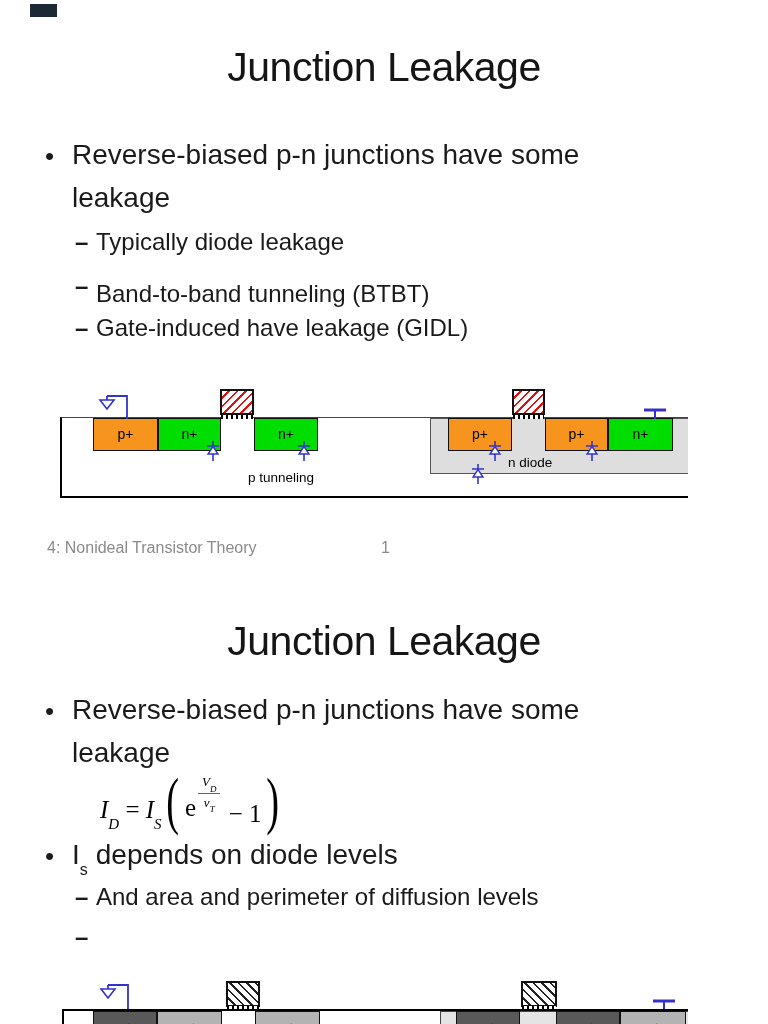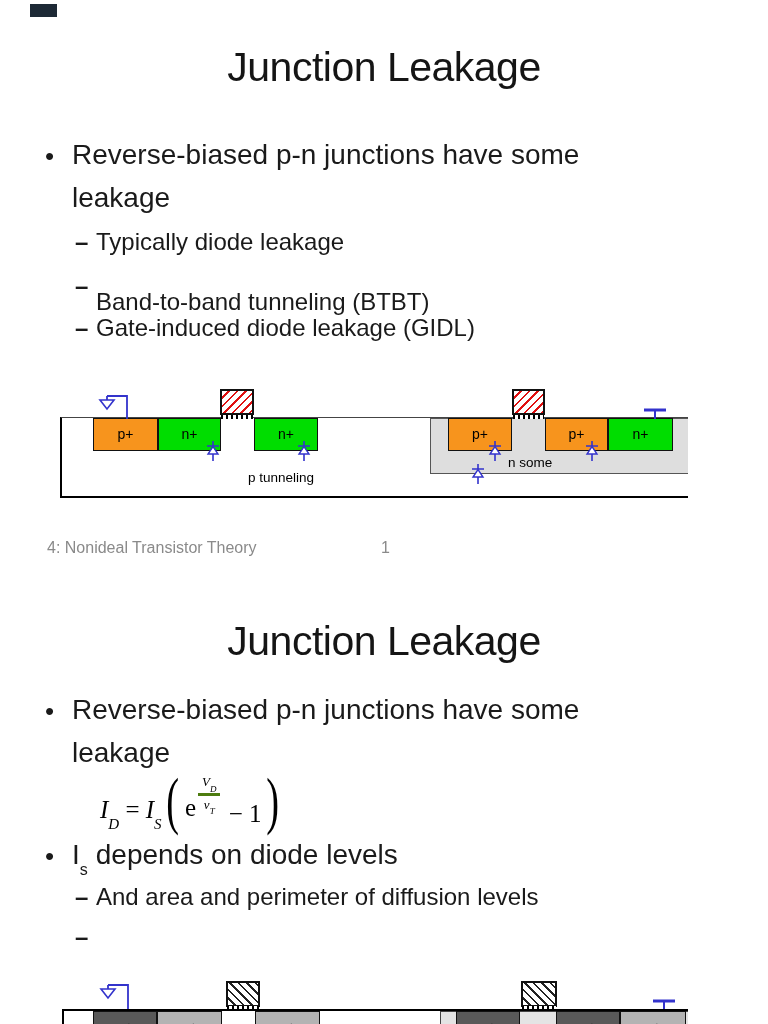--- a/index.html
+++ b/index.html
@@ -38,21 +38,21 @@
   
   .equation{left:100px;top:768px;height:70px;display:flex;align-items:stretch;
             font-family:"Liberation Serif",serif;color:#000;}
   .eqt{font-style:italic;font-size:25px;align-self:flex-end;padding-bottom:10px;white-space:pre;}
   .eqr{font-style:normal;}
   .eqsub{font-size:15px;font-style:italic;position:relative;top:5px;}
   .paren{font-size:64px;line-height:66px;font-weight:300;transform:scaleX(0.6);}
   .egrp{display:inline-flex;align-items:flex-start;margin-top:4px;padding:0 2px;}
   .ee{font-size:25px;margin-top:22px;}
   .frac{display:inline-block;text-align:center;font-size:13px;font-style:italic;margin-left:2px;margin-top:2px;}
-  .frac .num{display:block;border-bottom:3px solid #4d7c0f;padding:0 4px 1px;}
+  .frac .num{display:block;border-bottom:1px solid #4d7c0f;padding:0 4px 1px;}
   .frac .den{display:block;padding-top:1px;}
   .tiny{font-size:9px;position:relative;top:2px;font-style:italic;}
 </style>
 </head>
 <body>
 
 <div id="page">
 
   <div class="abs chrome" style="left:30px;width:27px;"></div>
   <div class="abs chrome" style="left:700px;width:61px;"></div>
@@ -61,23 +61,23 @@
 
     <div class="abs slide-title" style="top:40px;">Junction Leakage</div>
 
     <div class="abs b1 bdot" style="left:45px;top:134px;">•</div>
     <div class="abs b1" style="left:72px;top:133px;">Reverse-biased p-n junctions have some</div>
     <div class="abs b1" style="left:72px;top:176px;">leakage</div>
 
     <div class="abs b2 bdash" style="left:75px;top:224px;">–</div>
     <div class="abs b2" style="left:96px;top:224px;">Typically diode leakage</div>
     <div class="abs b2 bdash" style="left:75px;top:268px;">–</div>
-    <div class="abs b2" style="left:96px;top:284px;">Band-to-band tunneling (BTBT)</div>
+    <div class="abs b2" style="left:96px;top:276px;">Band-to-band tunneling (BTBT)</div>
     <div class="abs b2 bdash" style="left:75px;top:310px;">–</div>
-    <div class="abs b2" style="left:96px;top:310px;">Gate-induced diode leakage (GIDL)</div>
+    <div class="abs b2" style="left:96px;top:310px;">Gate-induced have leakage (GIDL)</div>
 
     <div class="abs" style="left:0;top:0;width:768px;height:562px;">
 
       <div class="abs substrate" style="left:60px;top:417px;width:646px;height:81px;"></div>
       <div class="abs nwell" style="left:430px;top:418px;width:261px;height:56px;"></div>
 
       <div class="abs region orange" style="left:93px;top:418px;width:65px;">p+</div>
       <div class="abs region green" style="left:158px;top:418px;width:63px;">n+</div>
       <div class="abs region green" style="left:254px;top:418px;width:64px;">n+</div>
       <div class="abs region orange" style="left:448px;top:418px;width:64px;">p+</div>
@@ -113,21 +113,21 @@
       <svg class="abs" style="left:584px;top:441px;" width="16" height="20">
         <path d="M8 0 V5 M2 5 H14 M8 13 V20" stroke="#3333cc" stroke-width="1.6" fill="none"></path>
         <path d="M3 13 H13 L8 5.5 Z" fill="#fff" stroke="#3333cc" stroke-width="1.4"></path>
       </svg>
       <svg class="abs" style="left:470px;top:464px;" width="16" height="20">
         <path d="M8 0 V5 M2 5 H14 M8 13 V20" stroke="#3333cc" stroke-width="1.6" fill="none"></path>
         <path d="M3 13 H13 L8 5.5 Z" fill="#fff" stroke="#3333cc" stroke-width="1.4"></path>
       </svg>
 
       <div class="abs dlabel" style="left:248px;top:470px;">p tunneling</div>
-      <div class="abs dlabel" style="left:508px;top:455px;">n some</div>
+      <div class="abs dlabel" style="left:508px;top:455px;">n diode</div>
     </div>
 
     <div class="abs footer" style="left:47px;top:541px;">4: Nonideal Transistor Theory</div>
     <div class="abs footer" style="left:381px;top:541px;">1</div>
   </div>
 
   <div class="abs" style="left:0;top:562px;width:768px;height:462px;">
 
     <div class="abs slide-title" style="top:52px;">Junction Leakage</div>
 

